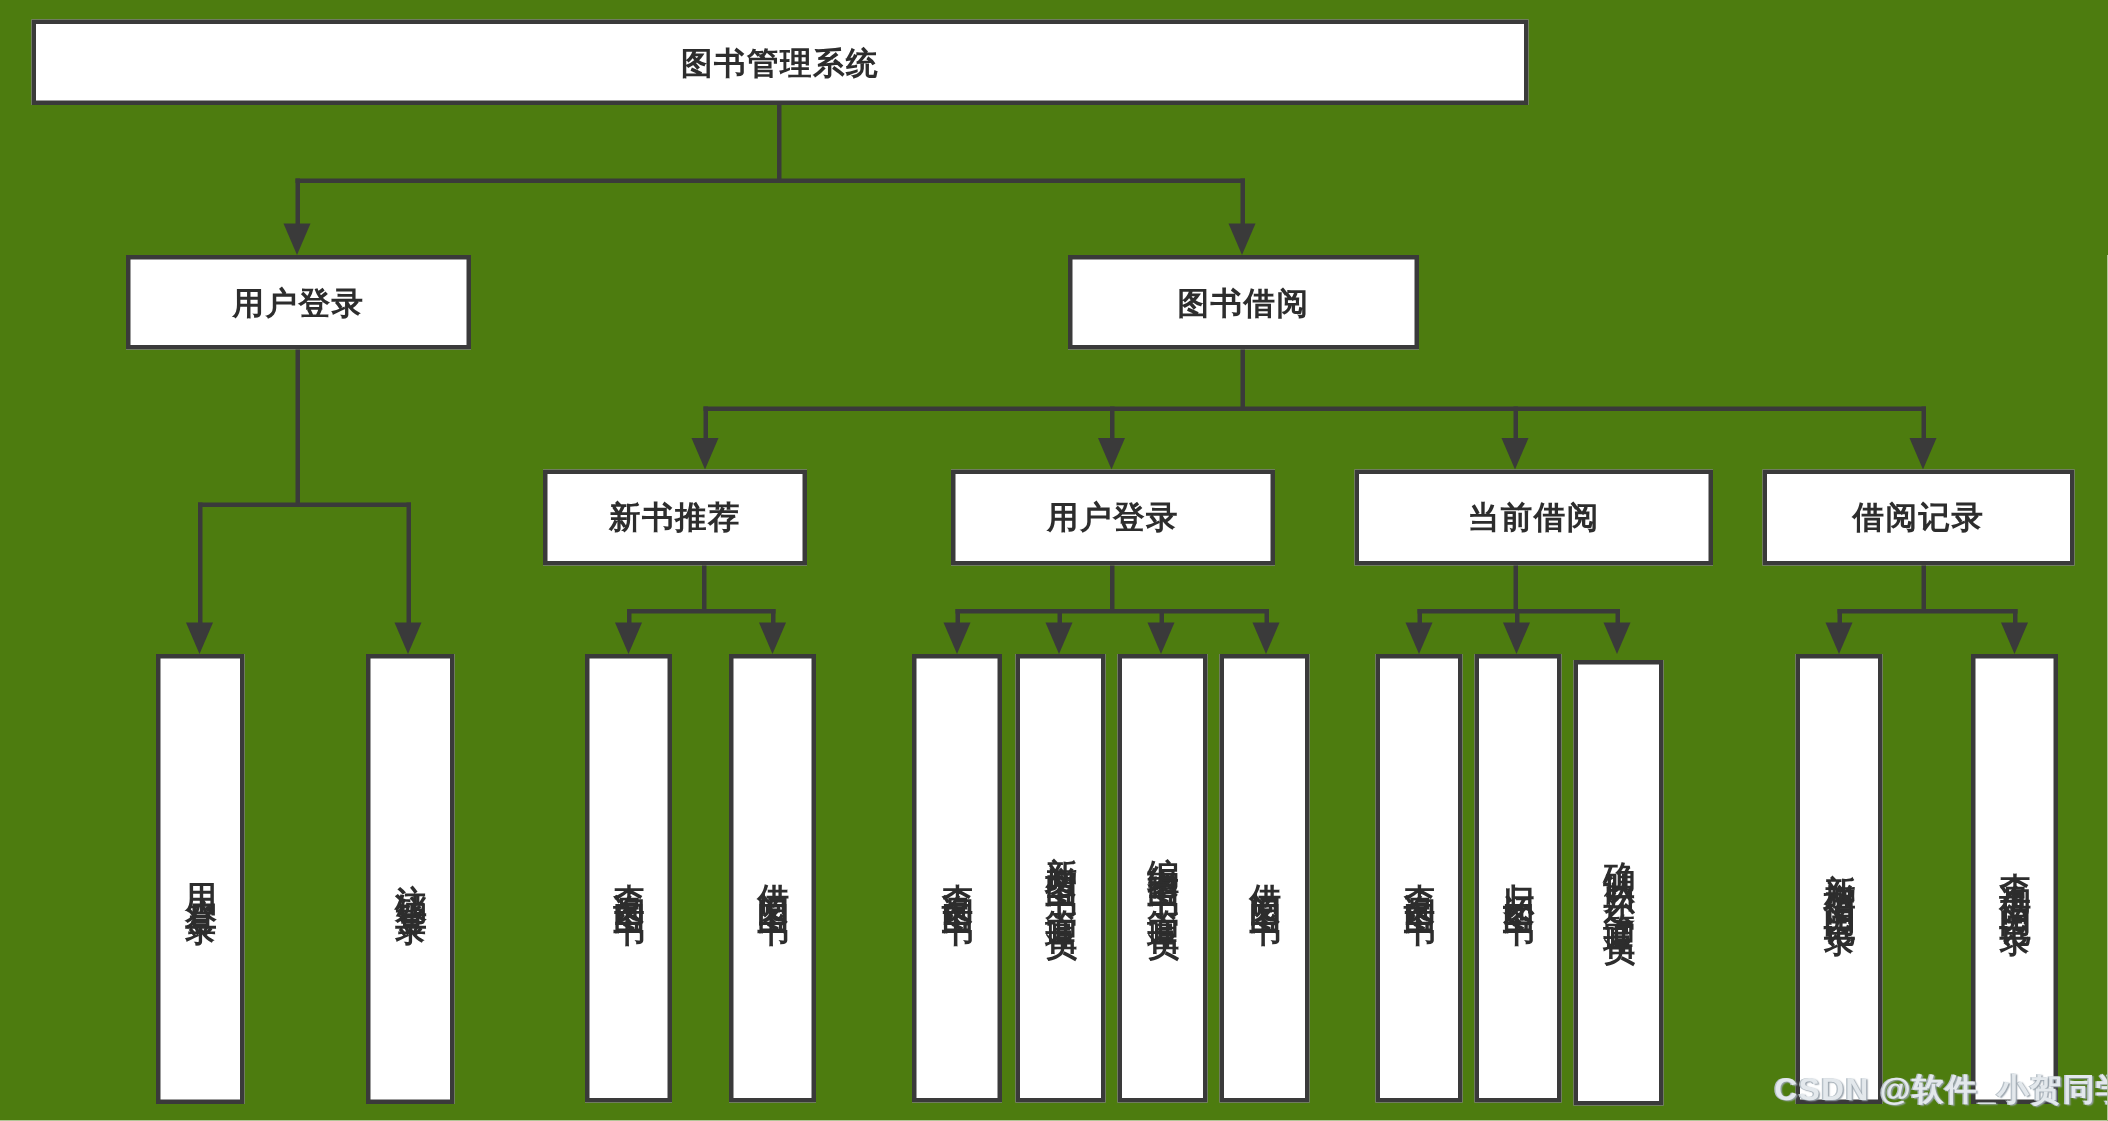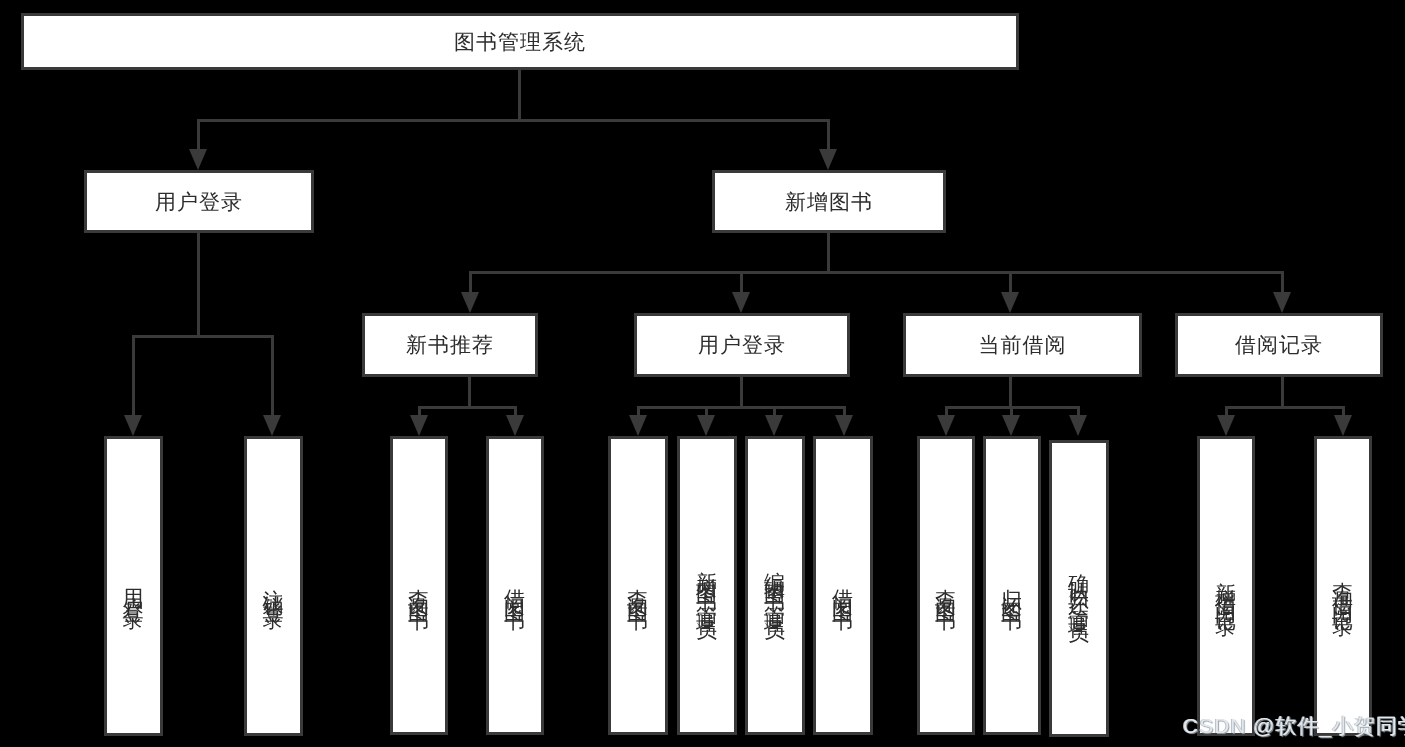--- a/index.html
+++ b/index.html
@@ -2,22 +2,23 @@
 <html><head>
 <meta charset="utf-8">
 <style>
   html, body { margin: 0; padding: 0; background: #ffffff; }
   body { font-family: "Liberation Sans", "DejaVu Sans", sans-serif; }
 
   .canvas {
     position: relative;
     width: 1405px;
     height: 747px;
-    background: #000000;
+    background: #4d7c0f;
     overflow: hidden;
+    font-weight: bold;
   }
 
   
   .box {
     position: absolute;
     box-sizing: border-box;
     background: #ffffff;
     border: 3px solid #3a3a3a;
     display: flex;
     align-items: center;
@@ -76,21 +77,21 @@
   <div class="line" style="left:197px;top:119px;width:633px;height:3px"></div>
   <div class="line" style="left:197px;top:119px;width:3px;height:32px"></div>
   <div class="arrow" style="left:189px;top:149px"></div>
   <div class="line" style="left:827px;top:119px;width:3px;height:32px"></div>
   <div class="arrow" style="left:819px;top:149px"></div>
 
   <div class="box h" style="left:84px;top:170px;width:230px;height:63px">
     <span>用户登录</span>
   </div>
   <div class="box h" style="left:712px;top:170px;width:234px;height:63px">
-    <span>新增图书</span>
+    <span>图书借阅</span>
   </div>
 
   <div class="line" style="left:197px;top:233px;width:3px;height:104px"></div>
   <div class="line" style="left:132px;top:335px;width:142px;height:3px"></div>
   <div class="line" style="left:132px;top:335px;width:3px;height:82px"></div>
   <div class="arrow" style="left:124px;top:415px"></div>
   <div class="line" style="left:271px;top:335px;width:3px;height:82px"></div>
   <div class="arrow" style="left:263px;top:415px"></div>
 
   <div class="line" style="left:827px;top:233px;width:3px;height:41px"></div>

